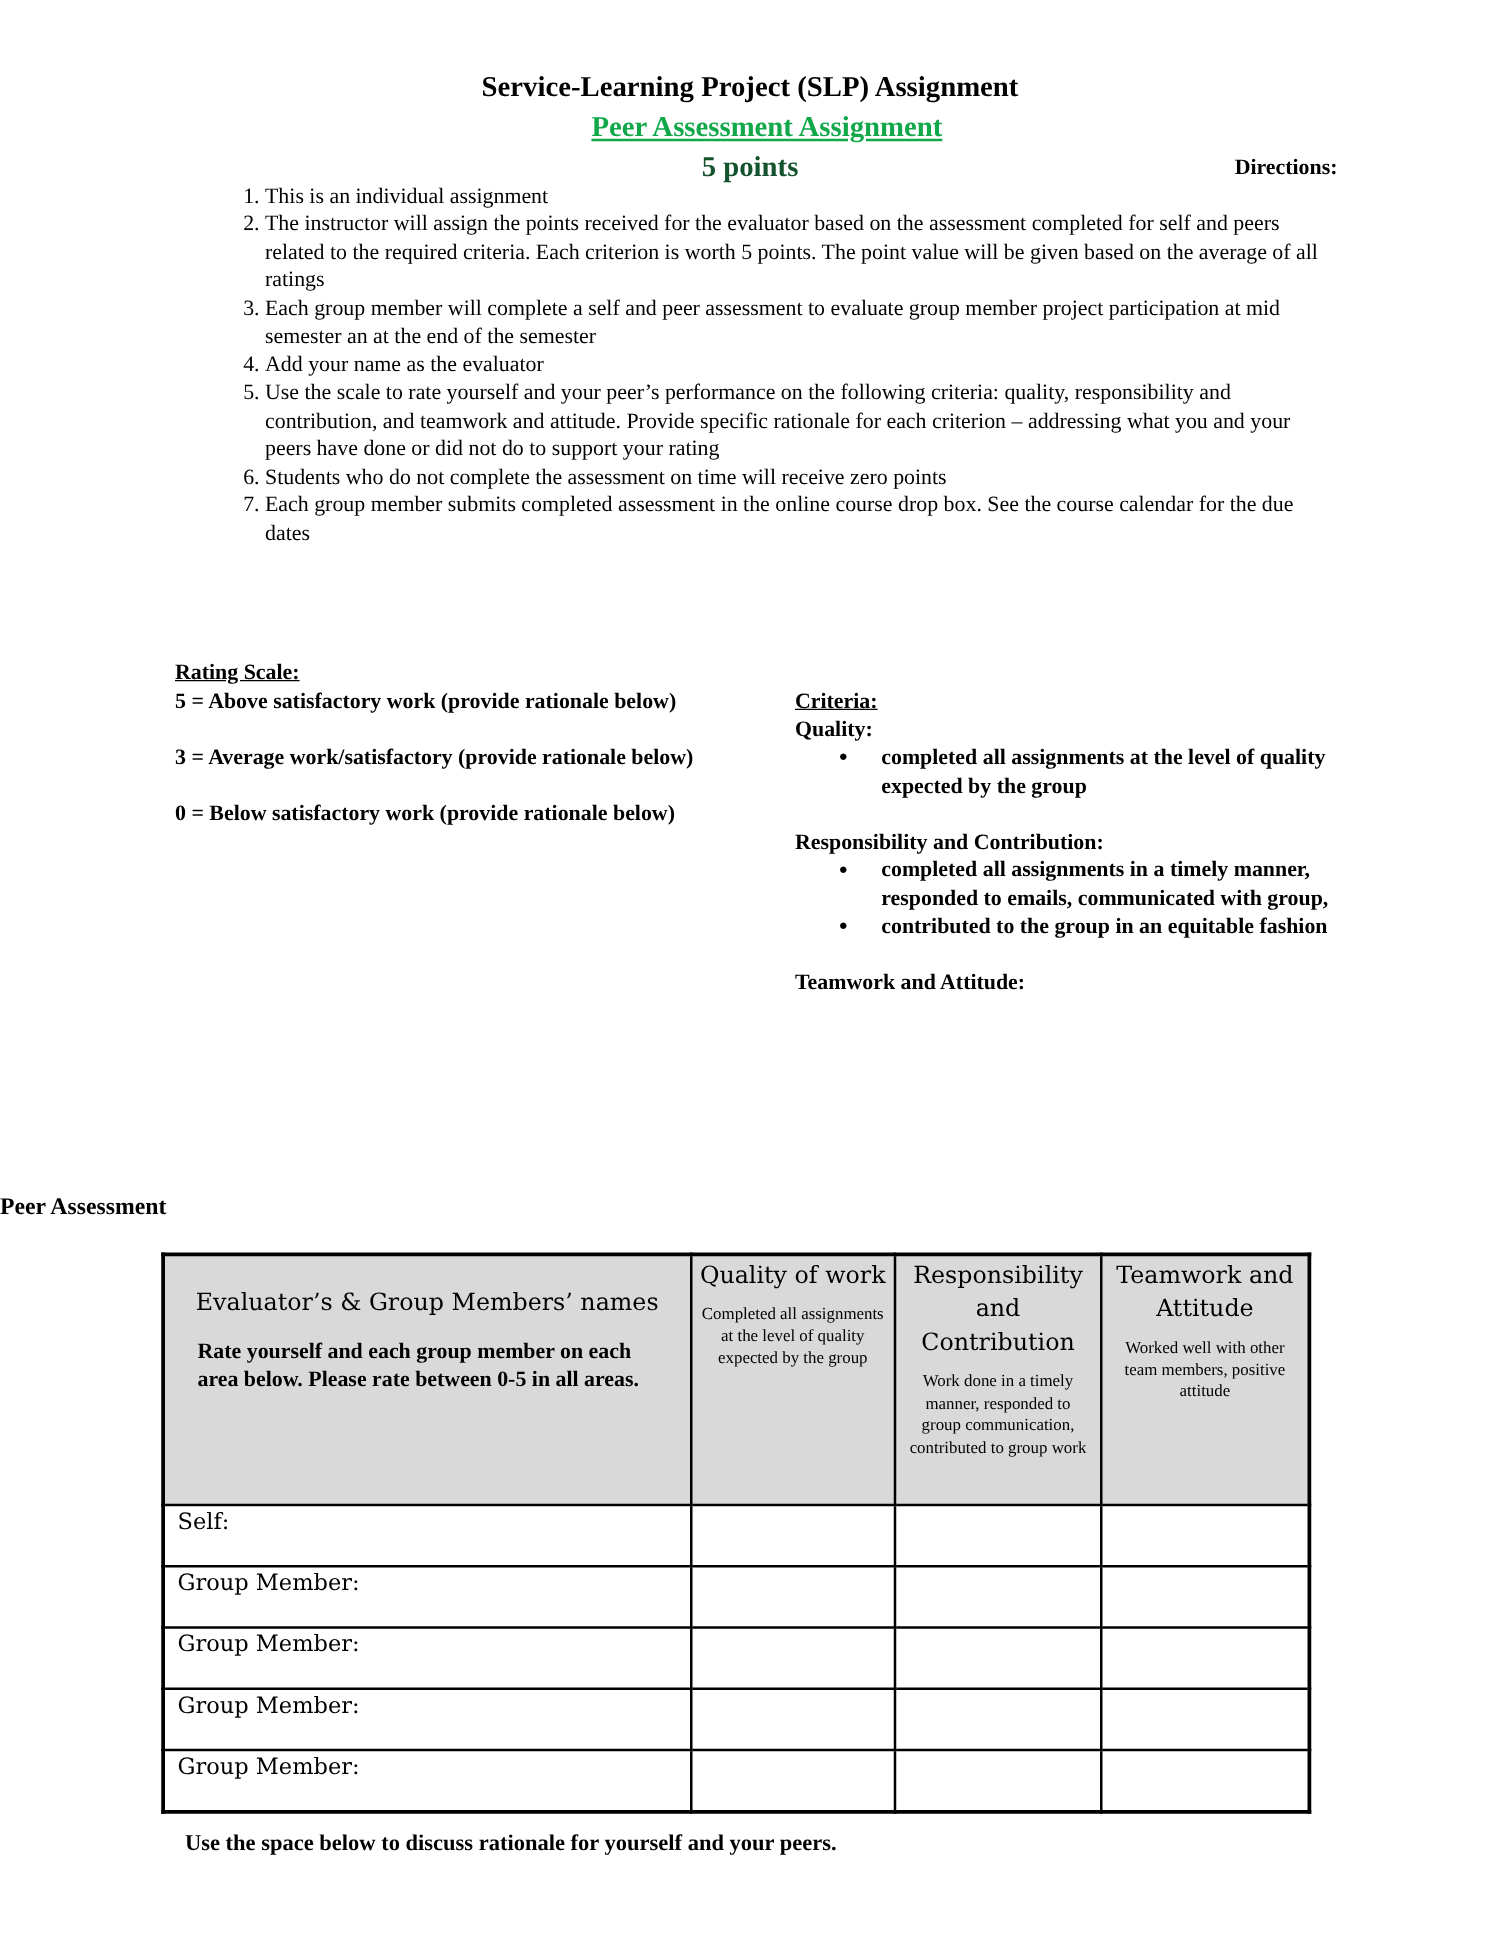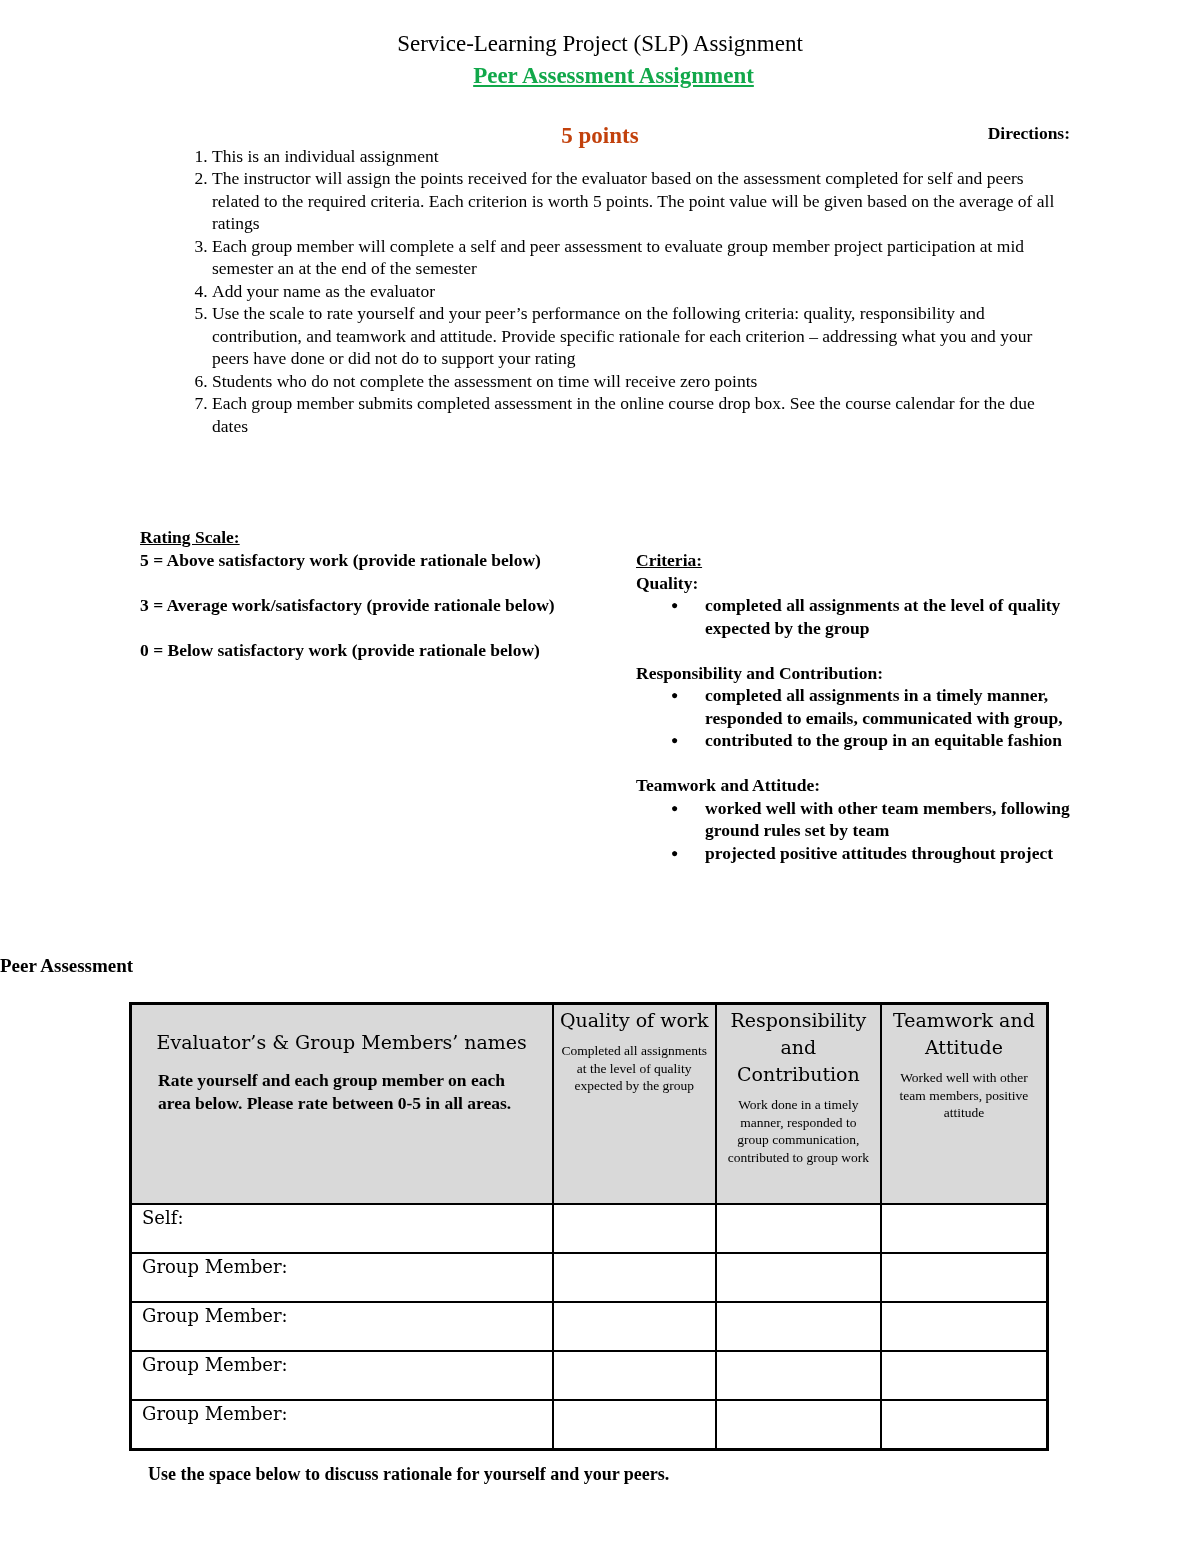--- a/index.html
+++ b/index.html
@@ -2,23 +2,23 @@
 <html><head>
 <meta charset="utf-8">
 <style>
   html, body { margin: 0; padding: 0; background: #ffffff; }
   body {
     width: 1200px; height: 1553px; position: relative; overflow: hidden;
     font-family: "Liberation Serif", "DejaVu Serif", serif; color: #000;
   }
   .page { position: absolute; left: 0; top: 0; width: 1200px; height: 1553px; }
   .title-block { position: absolute; left: 0; top: 28px; width: 1200px; text-align: center; }
-  .title { font-size: 23px; font-weight: normal; line-height: 32px; }
+  .title { font-size: 23px; font-weight: bold; line-height: 32px; margin-top: 26px; }
   .subtitle { font-size: 23px; font-weight: bold; color: #11a84a; text-decoration: underline; line-height: 32px; padding-left: 27px; }
-  .points { font-size: 23px; font-weight: bold; color: #c2410c; line-height: 32px; margin-top: 28px; }
+  .points { font-size: 23px; font-weight: bold; color: #14532d; line-height: 32px; }
 
   .directions { position: absolute; left: 140px; top: 122px; width: 930px; font-size: 17.5px; line-height: 22.5px; }
   .directions .label { font-weight: bold; text-align: right; }
   .directions ol { margin: 0; padding-left: 72px; }
   .directions li { padding-left: 0; }
 
   .leader-note { position: absolute; left: 140px; top: 459px; width: 930px; font-size: 17.5px; line-height: 22.5px; font-weight: bold; }
 
   .rating { position: absolute; left: 140px; top: 526px; width: 440px; font-size: 17.5px; line-height: 22.5px; font-weight: bold; }
   .rating .head { text-decoration: underline; }
@@ -87,24 +87,20 @@
     <div class="group-title">Quality:</div>
     <ul>
       <li>completed all assignments at the level of quality expected by the group</li>
     </ul>
     <div class="group-title">Responsibility and Contribution:</div>
     <ul>
       <li>completed all assignments in a timely manner, responded to emails, communicated with group,</li>
       <li>contributed to the group in an equitable fashion</li>
     </ul>
     <div class="group-title">Teamwork and Attitude:</div>
-    <ul>
-      <li>worked well with other team members, following ground rules set by team</li>
-      <li>projected positive attitudes throughout project</li>
-    </ul>
   </div>
 
   <div class="section-title">Peer Assessment</div>
 
   <table class="assess">
     <colgroup>
         <col class="c1">
         <col class="c2">
         <col class="c3">
         <col class="c4">

